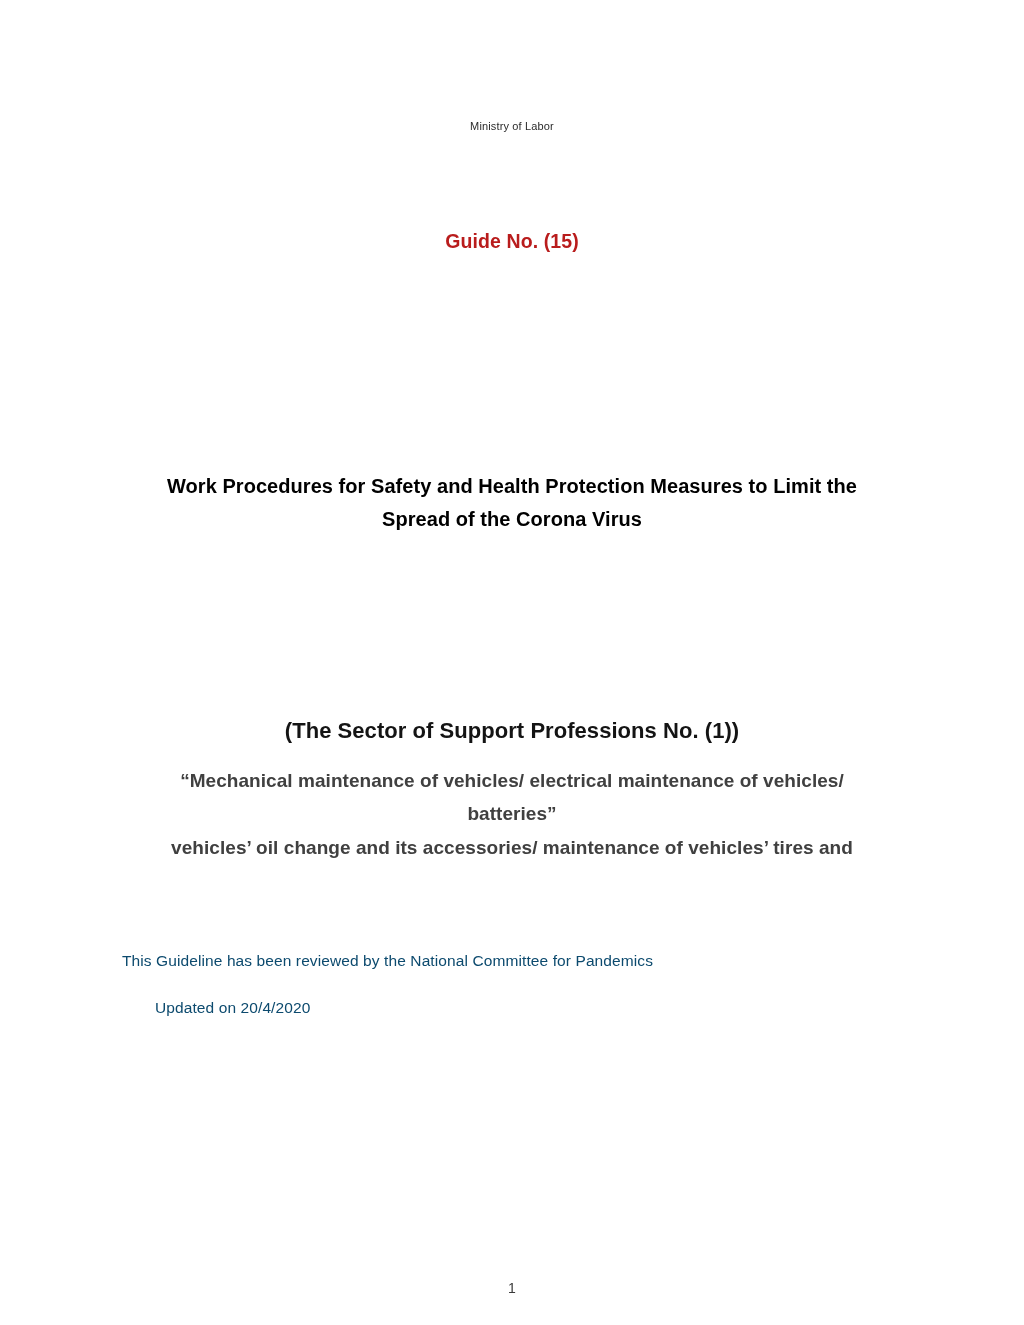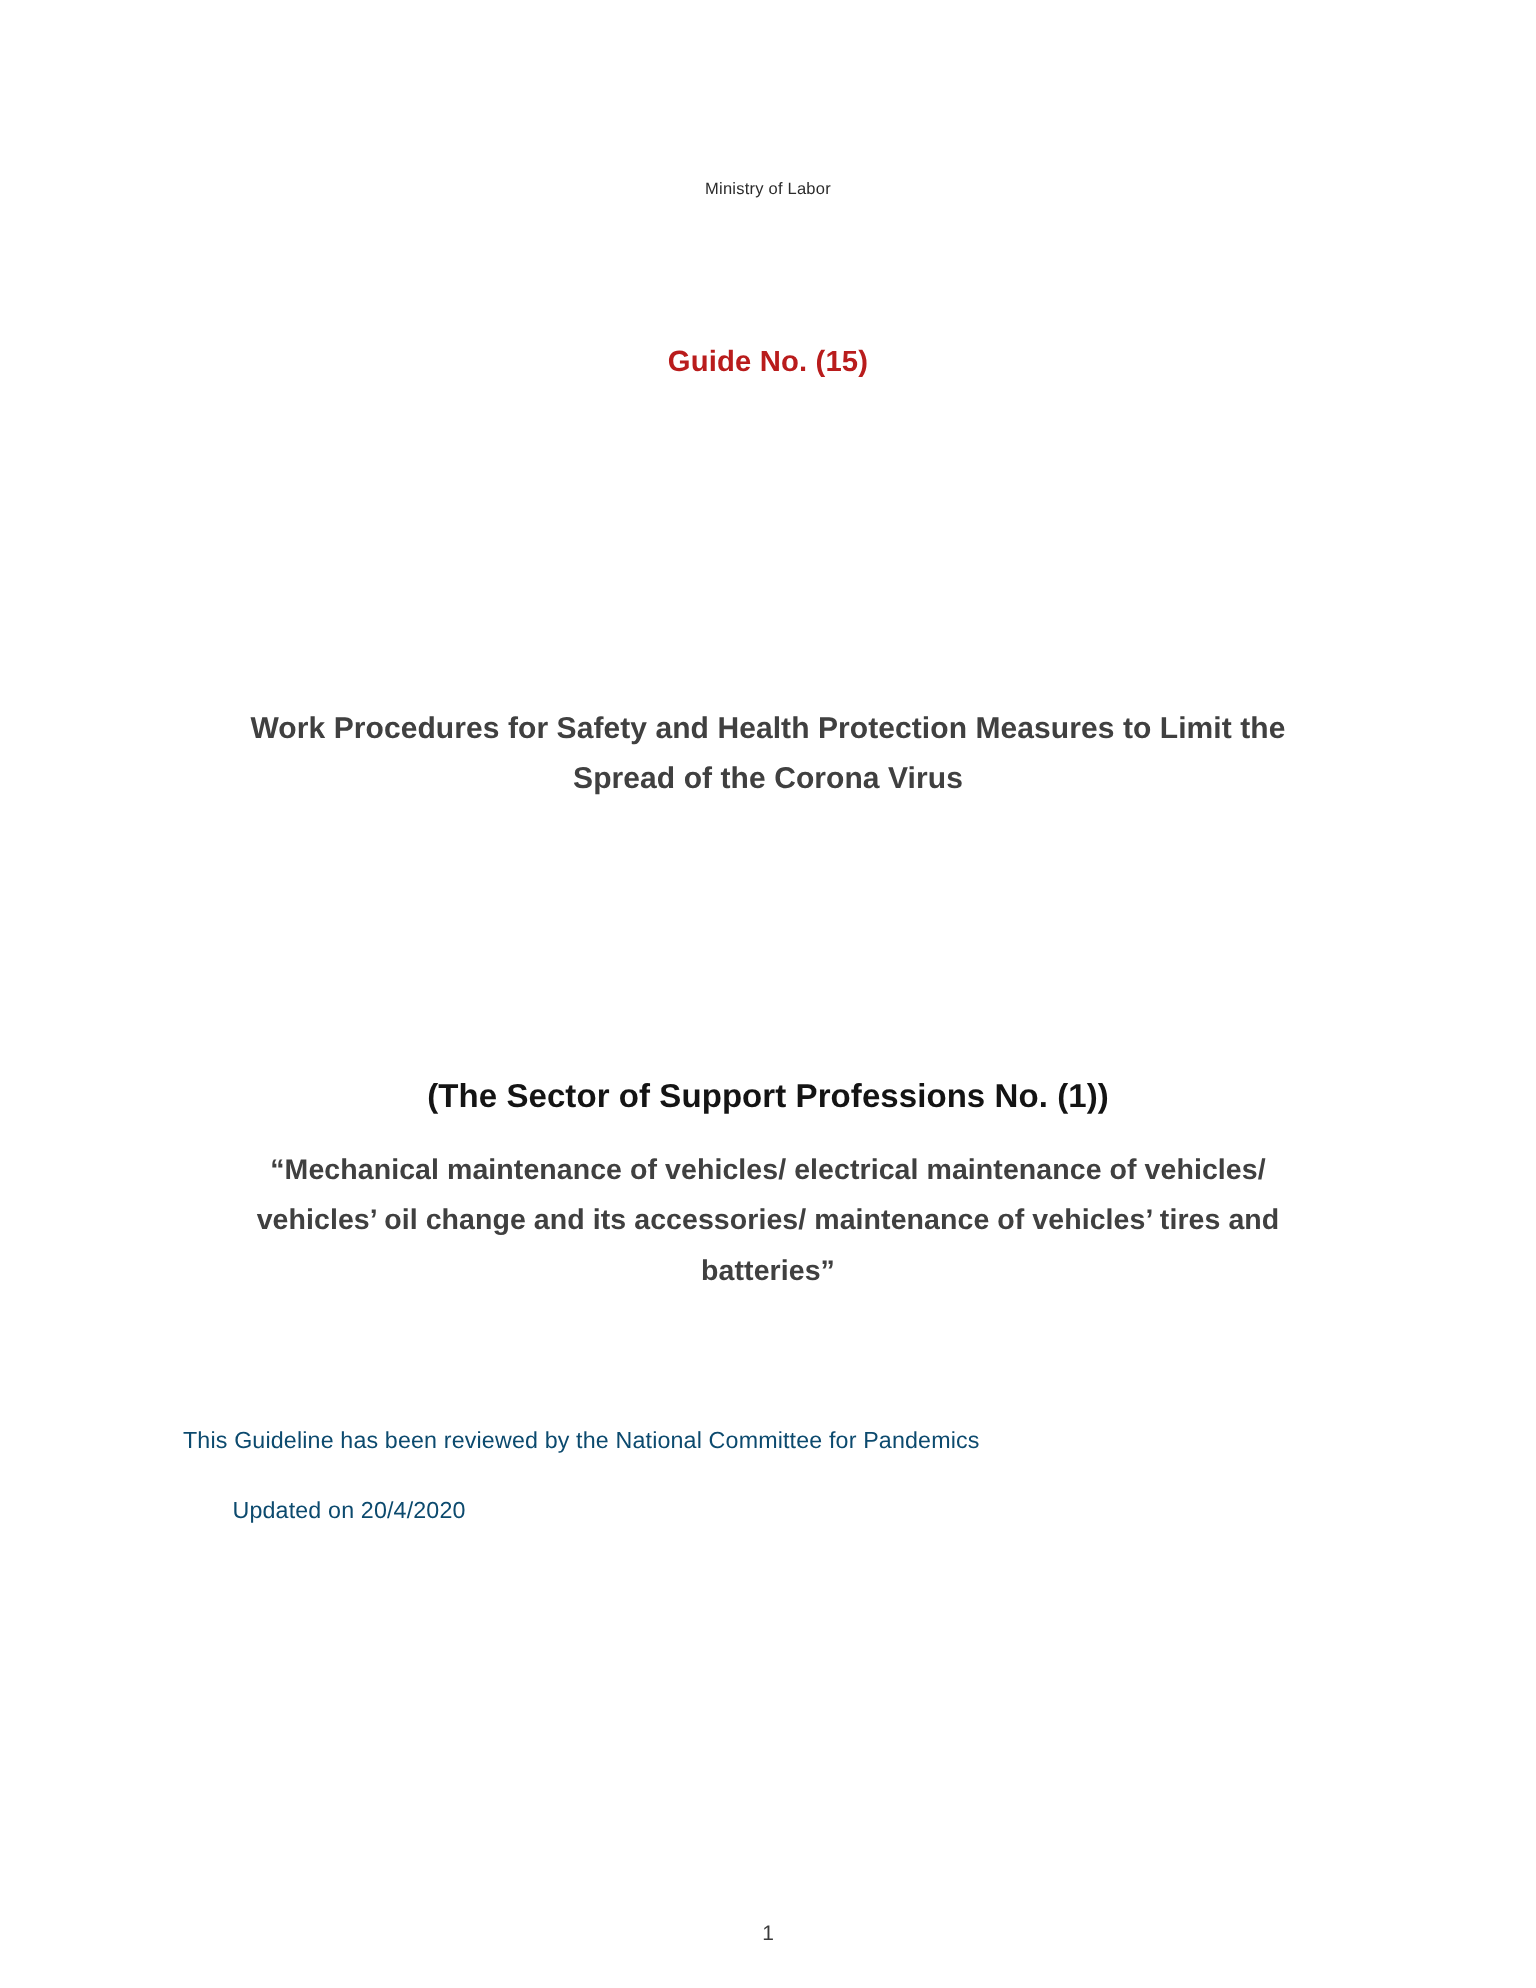--- a/index.html
+++ b/index.html
@@ -49,21 +49,21 @@
     color: #b91c1c;
     margin-top: 36px;
   }
 
   .doc-title {
     top: 470px;
     font-size: 20px;
     font-weight: 700;
     line-height: 1.65;
     letter-spacing: 0.05px;
-    color: #404040;
+    color: #000000;
     text-align: center;
   }
 
   .sector-line {
     top: 715px;
     font-size: 22px;
     font-weight: 700;
     letter-spacing: 0.05px;
     color: #141414;
   }
@@ -114,22 +114,22 @@
 
   <div class="blk doc-title">
     <div>Work Procedures for Safety and Health Protection Measures to Limit the</div>
     <div>Spread of the Corona Virus</div>
   </div>
 
   <div class="blk sector-line">(The Sector of Support Professions No. (1))</div>
 
   <div class="blk scope-quote">
     <div>“Mechanical maintenance of vehicles/ electrical maintenance of vehicles/</div>
+    <div>batteries”</div>
     <div>vehicles’ oil change and its accessories/ maintenance of vehicles’ tires and</div>
-    <div>batteries”</div>
   </div>
 
   <div class="note note-review">This Guideline has been reviewed by the National Committee for Pandemics</div>
 
   <div class="note note-updated">Updated on 20/4/2020</div>
 
   <div class="page-number">1</div>
 
 </div>
 

